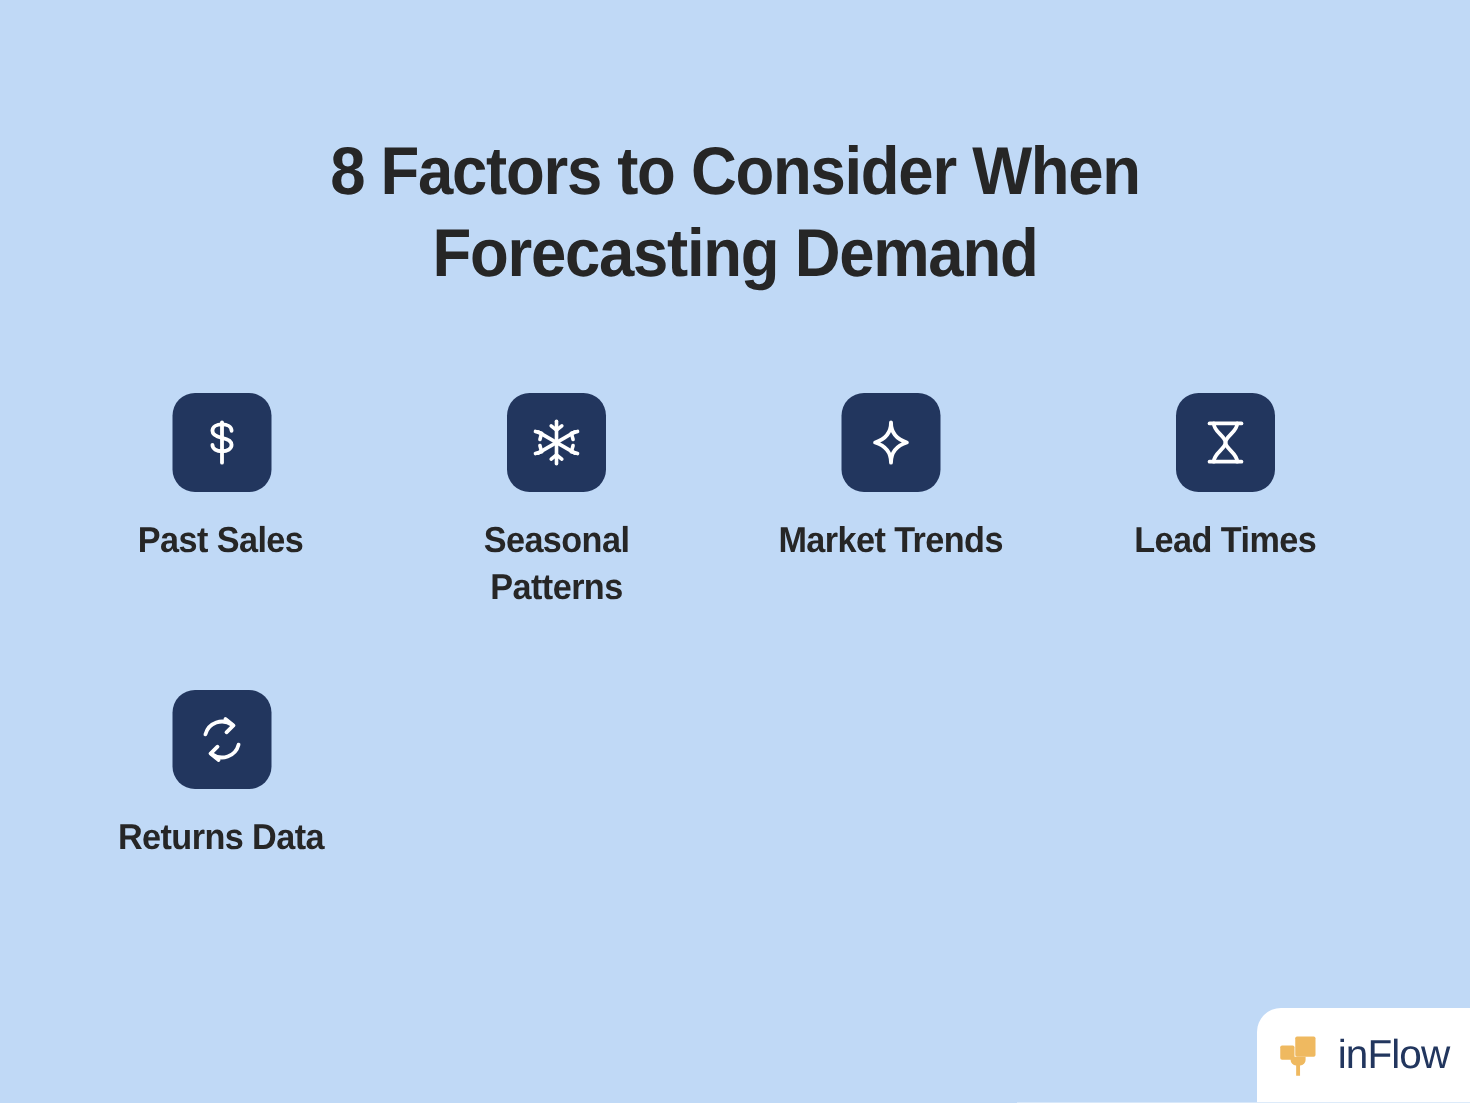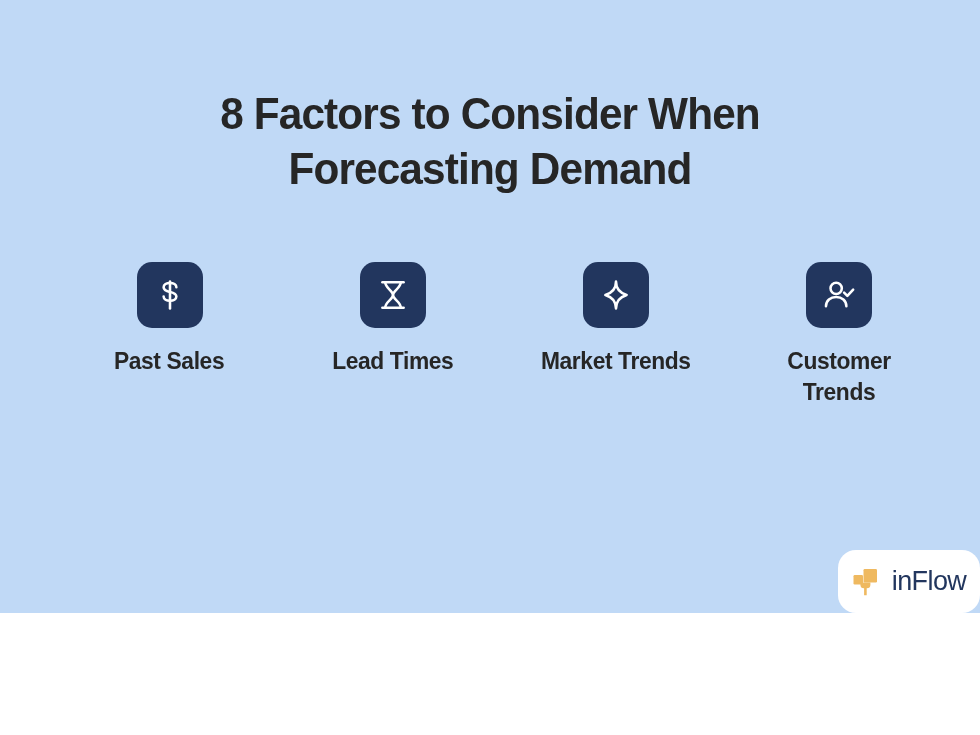--- a/index.html
+++ b/index.html
@@ -8,21 +8,21 @@
   }
   body {
     width: 980px;
     height: 735px;
     overflow: hidden;
     font-family: "Liberation Sans", sans-serif;
   }
   #infographic {
     position: relative;
     width: 980px;
-    height: 613px;
+    height: 735px;
     background: #c0d9f6;
     overflow: hidden;
   }
 
   
   .title-block {
     position: absolute;
     top: 86px;
     left: 0;
     width: 980px;
@@ -37,21 +37,21 @@
     letter-spacing: -0.9px;
     color: #262626;
     transform: scaleX(0.94);
     transform-origin: center;
   }
 
   
   .grid {
     position: absolute;
     top: 262px;
-    left: 58px;
+    left: 36px;
     width: 892px;
     display: grid;
     grid-template-columns: repeat(4, 223px);
     grid-auto-rows: 198px;
   }
   .factor {
     display: flex;
     flex-direction: column;
     align-items: center;
   }
@@ -88,21 +88,20 @@
     right: 0;
     bottom: 0;
     width: 142px;
     height: 63px;
     background: #ffffff;
     border-top-left-radius: 16px;
     display: flex;
     align-items: center;
     justify-content: center;
     gap: 12px;
-    border-radius: 18px;
   }
   .logo-mark { width: 30px; height: 30px; display:block; }
   .logo-text {
     font-family: "Liberation Sans", sans-serif;
     font-size: 27px;
     font-weight: normal;
     letter-spacing: -0.6px;
     color: #22365e;
     line-height: 1;
     margin-left: -2px;
@@ -126,61 +125,80 @@
         <span>
           <svg width="34" height="34" viewBox="0 0 24 24" fill="none" stroke="#ffffff" stroke-width="1.8" stroke-linecap="round" stroke-linejoin="round">
             <line x1="12" y1="2.5" x2="12" y2="21.5"></line>
             <path d="M16.5 6.5c0-1.9-2-3-4.5-3s-4.5 1.1-4.5 3 2 2.8 4.5 3.3 4.5 1.4 4.5 3.3-2 3-4.5 3-4.5-1.1-4.5-3"></path>
           </svg>
         </span>
       </div>
       <div class="factor-label">Past Sales</div>
     </div>
 
+    <div class="factor">
+      <div class="icon-tile">
+        <span>
+          <svg width="34" height="34" viewBox="0 0 24 24" fill="none" stroke="#ffffff" stroke-width="1.7" stroke-linecap="round" stroke-linejoin="round">
+            <line x1="12" y1="2" x2="12" y2="22"></line>
+            <line x1="3.34" y1="7" x2="20.66" y2="17"></line>
+            <line x1="3.34" y1="17" x2="20.66" y2="7"></line>
+            <polyline points="9.5,4.2 12,6.2 14.5,4.2"></polyline>
+            <polyline points="9.5,19.8 12,17.8 14.5,19.8"></polyline>
+            <polyline points="4.2,10.6 5,7.6 2.1,6.8"></polyline>
+            <polyline points="19.8,13.4 19,16.4 21.9,17.2"></polyline>
+            <polyline points="2.1,17.2 5,16.4 4.2,13.4"></polyline>
+            <polyline points="21.9,6.8 19,7.6 19.8,10.6"></polyline>
+          </svg>
+        </span>
+      </div>
+      <div class="factor-label narrow">Seasonal Patterns</div>
+    </div>
+
+    <div class="factor">
+      <div class="icon-tile">
+        <span>
+          <svg width="34" height="34" viewBox="0 0 24 24" fill="none" stroke="#ffffff" stroke-width="1.8" stroke-linecap="round" stroke-linejoin="round">
+            <path d="M12 2.5c0 5 2.6 8 7.5 9.5-4.9 1.5-7.5 4.5-7.5 9.5 0-5-2.6-8-7.5-9.5C9.4 10.5 12 7.5 12 2.5z"></path>
+          </svg>
+        </span>
+      </div>
+      <div class="factor-label">Market Trends</div>
+    </div>
 
     <div class="factor">
       <div class="icon-tile">
         <span>
           <svg width="34" height="34" viewBox="0 0 24 24" fill="none" stroke="#ffffff" stroke-width="1.8" stroke-linecap="round" stroke-linejoin="round">
             <line x1="4.5" y1="3" x2="19.5" y2="3"></line>
             <line x1="4.5" y1="21" x2="19.5" y2="21"></line>
             <path d="M6.5 3c0 4 5.5 6 5.5 9s-5.5 5-5.5 9"></path>
             <path d="M17.5 3c0 4-5.5 6-5.5 9s5.5 5 5.5 9"></path>
           </svg>
         </span>
       </div>
       <div class="factor-label">Lead Times</div>
     </div>
 
-    <div class="factor">
-      <div class="icon-tile">
-        <span>
-          <svg width="34" height="34" viewBox="0 0 24 24" fill="none" stroke="#ffffff" stroke-width="1.8" stroke-linecap="round" stroke-linejoin="round">
-            <path d="M12 2.5c0 5 2.6 8 7.5 9.5-4.9 1.5-7.5 4.5-7.5 9.5 0-5-2.6-8-7.5-9.5C9.4 10.5 12 7.5 12 2.5z"></path>
-          </svg>
-        </span>
-      </div>
-      <div class="factor-label">Market Trends</div>
-    </div>
-
-
-
-
-    <div class="factor">
-      <div class="icon-tile">
-        <span>
-          <svg width="34" height="34" viewBox="0 0 24 24" fill="none" stroke="#ffffff" stroke-width="1.8" stroke-linecap="round" stroke-linejoin="round">
-            <circle cx="10" cy="7.3" r="4"></circle>
-            <path d="M2.8 20c0-4 3.2-6.6 7.2-6.6s7.2 2.6 7.2 6.6"></path>
-            <polyline points="15.6,10.3 17.9,12.6 22,8.2"></polyline>
-          </svg>
-        </span>
-      </div>
-      <div class="factor-label narrow">Customer Trends</div>
-    </div>
+
+    <div class="factor">
+      <div class="icon-tile">
+        <span>
+          <svg width="34" height="34" viewBox="0 0 24 24" fill="none" stroke="#ffffff" stroke-width="1.8" stroke-linecap="round" stroke-linejoin="round">
+            <path d="M4.2 9.6a8 8 0 0 1 12.6-4.4"></path>
+            <polyline points="13.6,2.4 17.4,5.4 14.1,8.6"></polyline>
+            <path d="M19.8 14.4a8 8 0 0 1-12.6 4.4"></path>
+            <polyline points="10.4,21.6 6.6,18.6 9.9,15.4"></polyline>
+          </svg>
+        </span>
+      </div>
+      <div class="factor-label">Returns Data</div>
+    </div>
+
+
 
   </div>
 
   <div class="logo-card">
     <span class="logo-mark-wrap">
       <svg class="logo-mark" viewBox="0 0 30 30" fill="#efb960">
         <rect x="11.5" y="2" width="13.5" height="13.5" rx="1.2"></rect>
         <rect x="1.5" y="8" width="9.5" height="9.5" rx="1.2"></rect>
         <path d="M11.2 15.5h7.2v2.2a3.6 3.6 0 0 1-3.6 3.6h-0.1v6.9h-2.6v-6.9h-0.1a3.6 3.6 0 0 1-3.6-3.6v-2.2z"></path>
       </svg>

